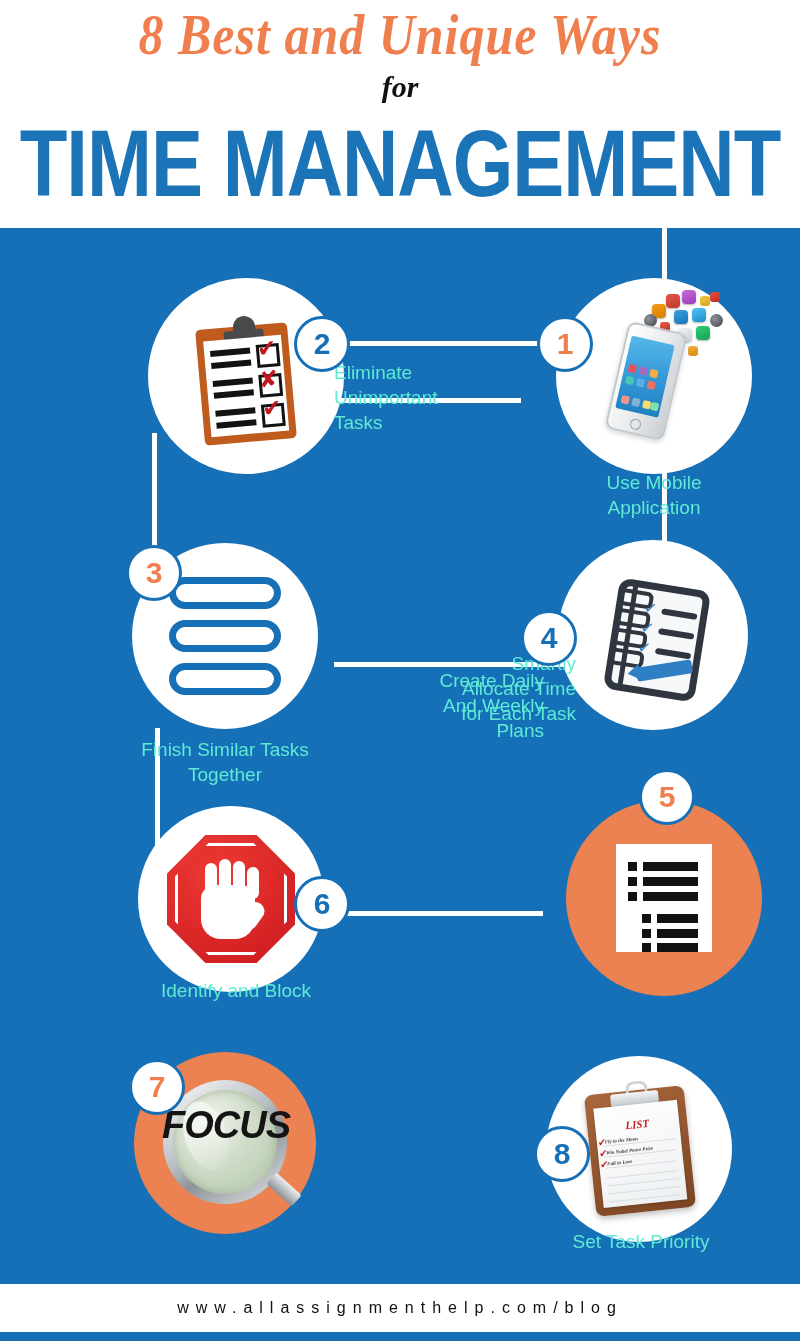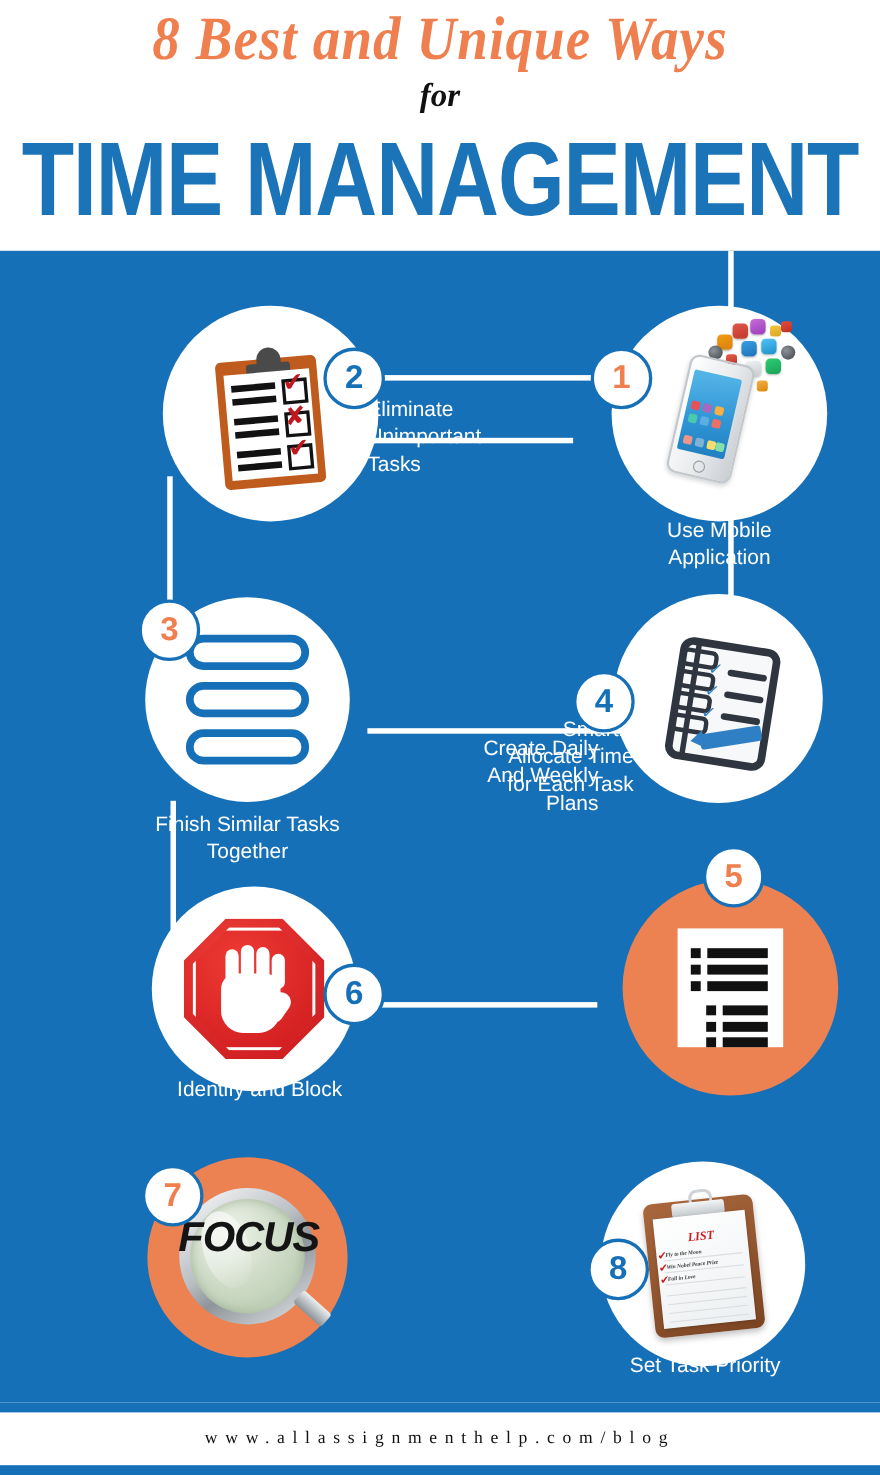--- a/index.html
+++ b/index.html
@@ -29,21 +29,21 @@
     font-family:"Liberation Sans", sans-serif;
     font-weight:700;font-size:78px;color:#1c74b8;
     letter-spacing:-1px;transform:scaleY(1.22);transform-origin:center top;
   }
 
   
   .panel{position:absolute;left:0;top:228px;width:800px;height:1047px;background:#1670b8;}
 
   
   .footer{position:absolute;left:0;top:1275px;width:800px;height:66px;background:#1670b8;}
-  .footer-band{position:absolute;left:0;top:9px;width:800px;height:48px;background:#ffffff;font-family:Liberation Serif, serif;}
+  .footer-band{position:absolute;left:0;top:9px;width:800px;height:48px;background:#ffffff;}
   .footer-url{
     position:absolute;left:0;top:0;width:800px;height:48px;
     display:flex;align-items:center;justify-content:center;
     font-size:16px;color:#111111;letter-spacing:7px;font-weight:400;
   }
 
   
   .line{position:absolute;background:#ffffff;}
   .h-line{height:5px;}
   .v-line{width:5px;}
@@ -58,21 +58,21 @@
     background:#ffffff;border:3px solid #1670b8;
     display:flex;align-items:center;justify-content:center;
     font-weight:700;font-size:30px;line-height:1;
     z-index:40;
   }
   .badge.blue{color:#1670b8;}
   .badge.orange{color:#ef7f4e;}
 
   
   .cap{
-    position:absolute;color:#ffffff;font-size:19px;line-height:25px;
+    position:absolute;color:#5eead4;font-size:19px;line-height:25px;
     z-index:30;
   }
   .cap.c{text-align:center;}
   .cap.r{text-align:right;}
   .cap.l{text-align:left;}
 
   
   .art{position:absolute;}
 
   

